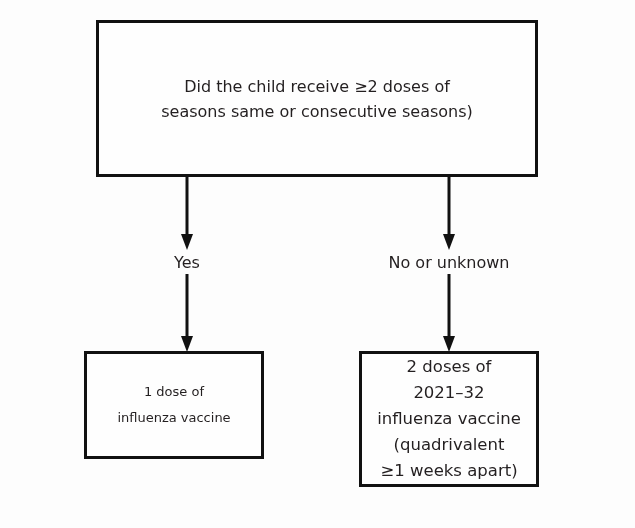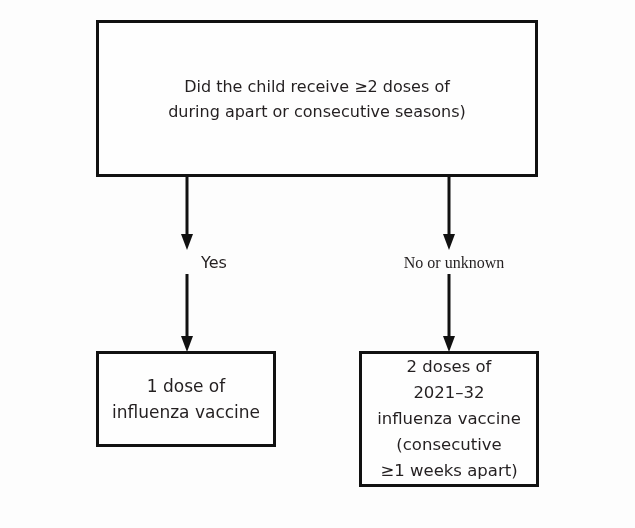--- a/index.html
+++ b/index.html
@@ -7,26 +7,26 @@
     width: 635px; height: 528px; background: #fdfdfd; position: relative; overflow: hidden;
     font-family: "DejaVu Sans", sans-serif; color: #231f20;
   }
   .box {
     position: absolute; box-sizing: border-box; border: 3px solid #111;
     background: #fefefe; display: flex; flex-direction: column;
     align-items: center; justify-content: center; text-align: center;
   }
   .line { display: block; white-space: nowrap; }
   #q-box { left: 96px; top: 20px; width: 442px; height: 157px; font-size: 16px; line-height: 25px; }
-  #yes-box { left: 96px; top: 351px; width: 180px; height: 96px; font-size: 17px; line-height: 26px; }
+  #yes-box { left: 84px; top: 351px; width: 180px; height: 108px; font-size: 13px; line-height: 26px; }
   #no-box { left: 359px; top: 351px; width: 180px; height: 136px; font-size: 16.5px; line-height: 26px; }
   svg.arrows { position: absolute; left: 0; top: 0; }
-  .label { position: absolute; font-size: 16px; transform: translateX(-50%); white-space: nowrap; line-height: 20px; margin-left: 27px; }
+  .label { position: absolute; font-size: 16px; transform: translateX(-50%); white-space: nowrap; line-height: 20px; }
   #yes-label { left: 187px; top: 253px; }
-  #no-label { left: 427px; top: 253px; font-family: Liberation Serif, serif; }
+  #no-label { left: 449px; top: 253px; }
 </style>
 </head>
 <body>
 
 <svg class="arrows" width="635" height="528">
   <g stroke="#111" stroke-width="3" fill="none">
     <line x1="187" y1="177" x2="187" y2="238"></line>
     <line x1="187" y1="274" x2="187" y2="336"></line>
     <line x1="449" y1="177" x2="449" y2="238"></line>
     <line x1="449" y1="274" x2="449" y2="336"></line>
@@ -34,30 +34,30 @@
   <g fill="#111">
     <polygon points="181,234 193,234 187,250"></polygon>
     <polygon points="181,336 193,336 187,352"></polygon>
     <polygon points="443,234 455,234 449,250"></polygon>
     <polygon points="443,336 455,336 449,352"></polygon>
   </g>
 </svg>
 
 <div id="q-box" class="box">
   <span class="line">Did the child receive ≥2 doses of</span>
-  <span class="line">during apart or consecutive seasons)</span>
+  <span class="line">seasons same or consecutive seasons)</span>
 </div>
 
 <div id="yes-label" class="label">Yes</div>
 <div id="no-label" class="label">No or unknown</div>
 
 <div id="yes-box" class="box">
   <span class="line">1 dose of</span>
   <span class="line">influenza vaccine</span>
 </div>
 
 <div id="no-box" class="box">
   <span class="line">2 doses of</span>
   <span class="line">2021–32</span>
   <span class="line">influenza vaccine</span>
-  <span class="line">(consecutive</span>
+  <span class="line">(quadrivalent</span>
   <span class="line">≥1 weeks apart)</span>
 </div>
 
 </body></html>

